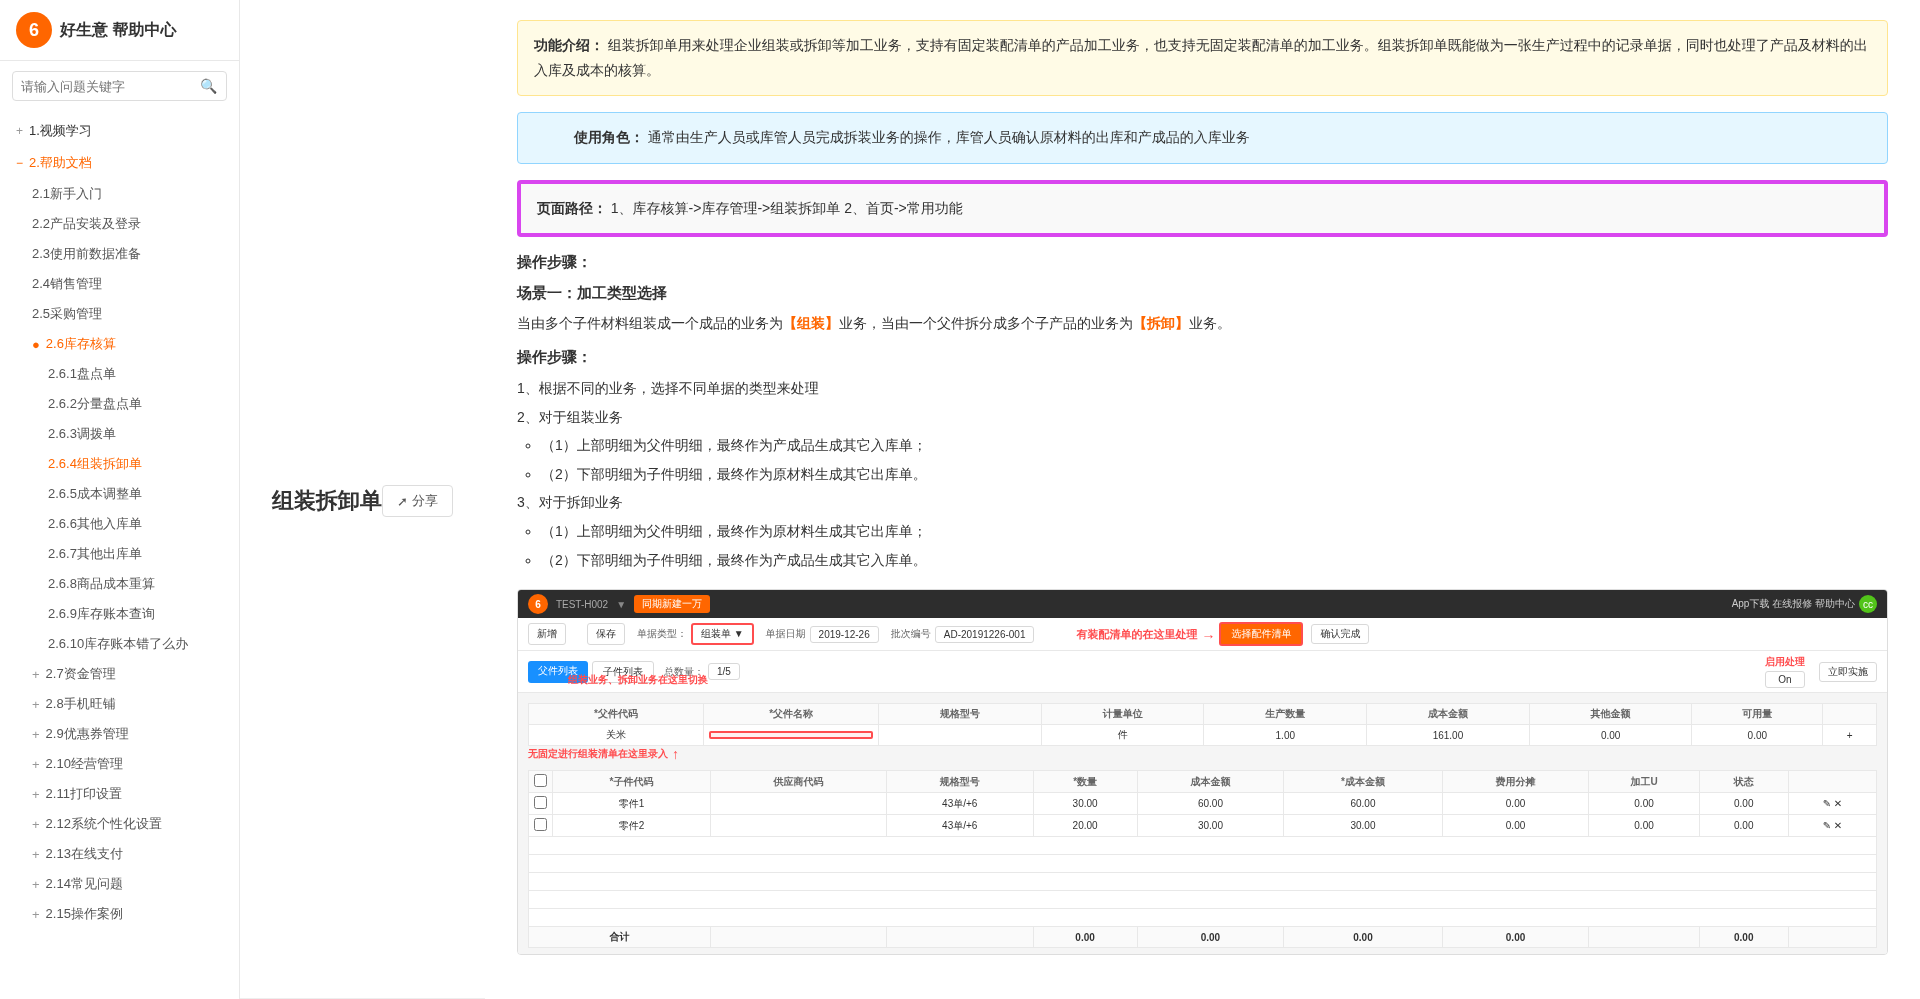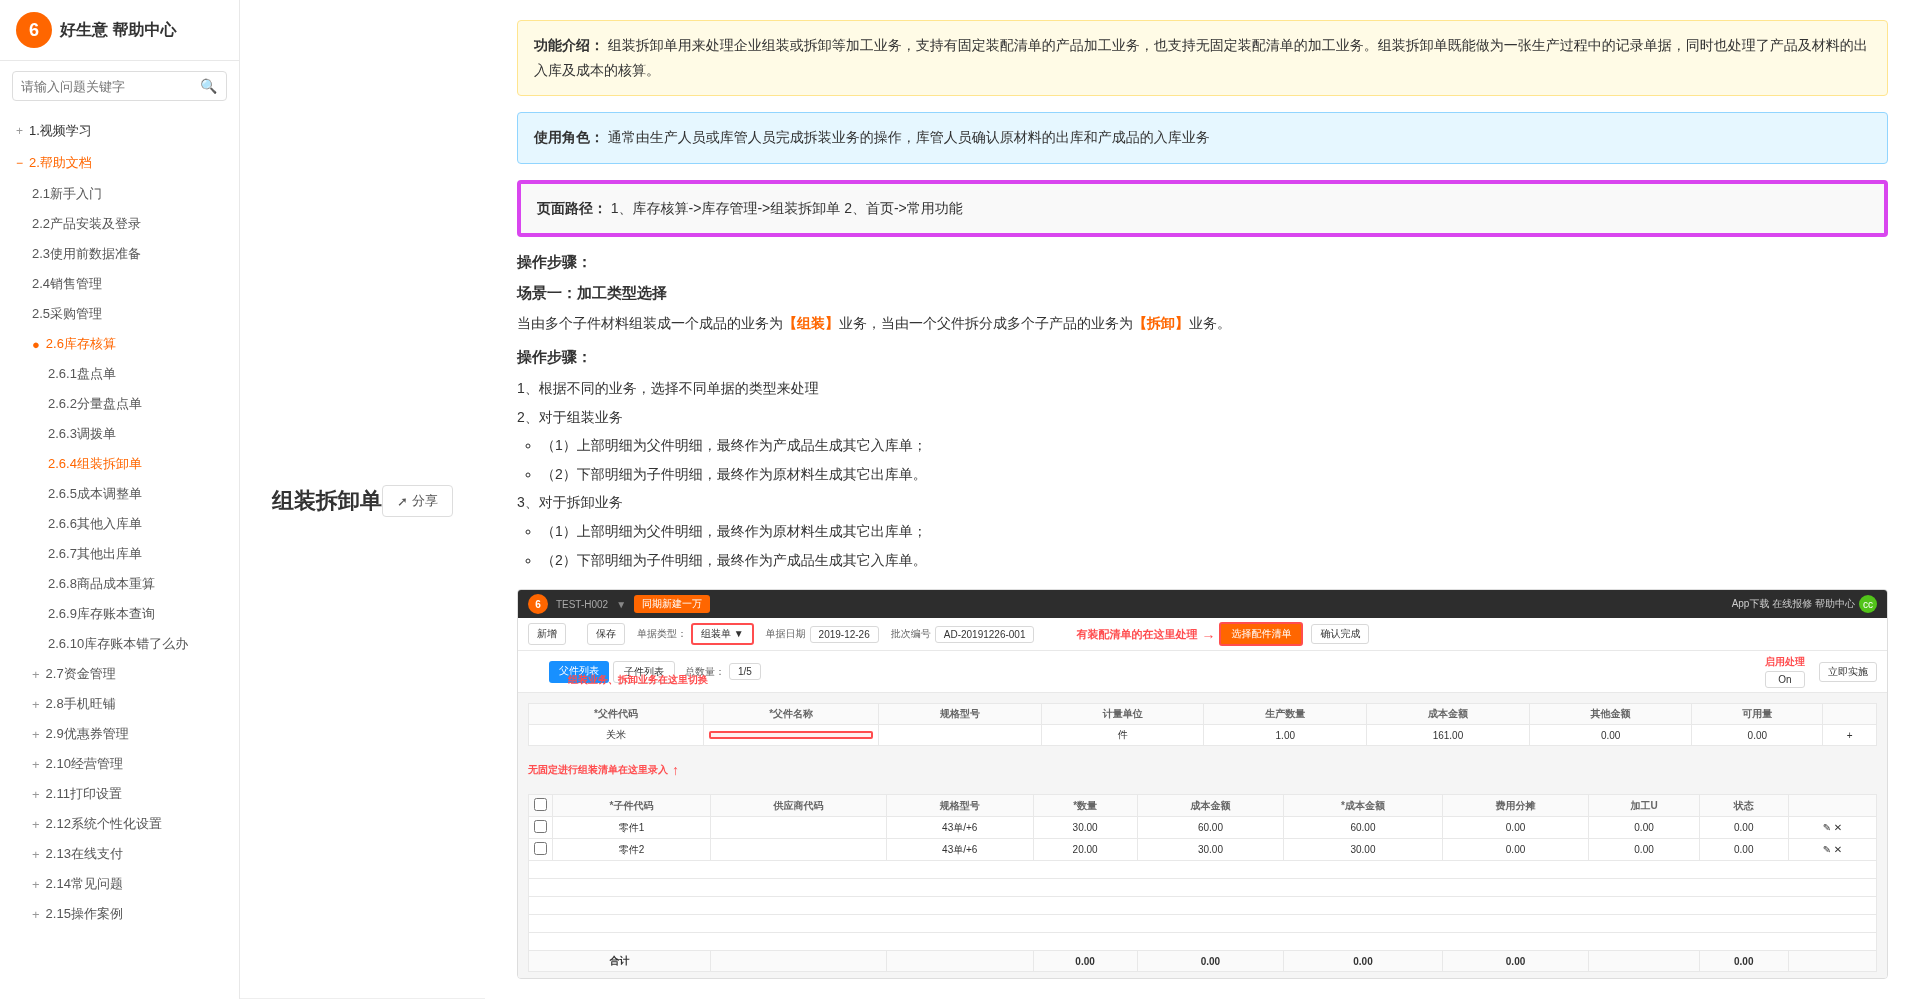--- a/index.html
+++ b/index.html
@@ -383,21 +383,21 @@
   </div>
 
   <div class="content-body">
 
     <div class="info-block">
       <span style="font-weight:bold;">功能介绍：</span>
       <span>组装拆卸单用来处理企业组装或拆卸等加工业务，支持有固定装配清单的产品加工业务，也支持无固定装配清单的加工业务。组装拆卸单既能做为一张生产过程中的记录单据，同时也处理了产品及材料的出入库及成本的核算。</span>
     </div>
 
     <div class="info-block info-block-blue">
-      <span style="font-weight:bold;">使用角色：</span>
+      <span style="font-weight:bold;margin-left:40px;">使用角色：</span>
       <span>通常由生产人员或库管人员完成拆装业务的操作，库管人员确认原材料的出库和产成品的入库业务</span>
     </div>
 
     <div class="info-block info-block-gray">
       <span style="font-weight:bold;">页面路径：</span>
       <span>1、库存核算-&gt;库存管理-&gt;组装拆卸单 2、首页-&gt;常用功能</span>
     </div>
 
     <div class="section-title">操作步骤：</div>
 
@@ -463,21 +463,21 @@
               <span style="color:#ff4d4f;font-size:11px;font-weight:bold;">有装配清单的在这里处理</span>
               <span style="color:#ff4d4f;font-size:14px;">→</span>
               <div style="background:#ff6600;color:#fff;padding:3px 10px;border-radius:3px;font-size:10px;cursor:pointer;border:2px solid #ff4d4f;">选择配件清单</div>
               <div style="border:1px solid #d9d9d9;border-radius:3px;padding:2px 8px;background:#fff;font-size:10px;margin-left:4px;">确认完成</div>
             </div>
           </div>
         </div>
 
         <div style="display:flex;align-items:center;padding:4px 10px;background:#fff;border-bottom:1px solid #e8e8e8;gap:10px;position:relative;">
           <div style="display:flex;gap:4px;">
-            <div style="background:#1890ff;color:#fff;padding:3px 10px;border-radius:3px;font-size:10px;cursor:pointer;margin-left:21px;">父件列表</div>
+            <div style="background:#1890ff;color:#fff;padding:3px 10px;border-radius:3px;font-size:10px;cursor:pointer;">父件列表</div>
             <div style="background:#fff;border:1px solid #d9d9d9;color:#333;padding:3px 10px;border-radius:3px;font-size:10px;cursor:pointer;">子件列表</div>
           </div>
           <div style="display:flex;align-items:center;gap:4px;">
             <span style="font-size:10px;color:#666;">总数量：</span>
             <div style="border:1px solid #d9d9d9;border-radius:3px;padding:2px 8px;background:#fff;font-size:10px;">1/5</div>
           </div>
 
           <div style="position:absolute;left:50px;top:22px;display:flex;align-items:center;gap:2px;">
             <span style="color:#ff4d4f;font-size:10px;font-weight:bold;">组装业务、拆卸业务在这里切换</span>
           </div>
@@ -517,21 +517,21 @@
                 <td>件</td>
                 <td>1.00</td>
                 <td>161.00</td>
                 <td>0.00</td>
                 <td>0.00</td>
                 <td style="cursor:pointer;">+</td>
               </tr>
             </tbody>
           </table>
 
-          <div style="display:flex;align-items:center;gap:4px;margin:16px 0;text-align:center;">
+          <div style="display:flex;align-items:center;gap:4px;margin:0 0;text-align:center;">
             <span style="color:#ff4d4f;font-size:10px;font-weight:bold;">无固定进行组装清单在这里录入</span>
             <span style="color:#ff4d4f;font-size:14px;">↑</span>
           </div>
 
           <table class="sim-table" style="margin-top:8px;">
             <thead>
               <tr>
                 <th style="width:20px;"><input type="checkbox" style=""></th>
                 <th>*子件代码</th>
                 <th>供应商代码</th>

